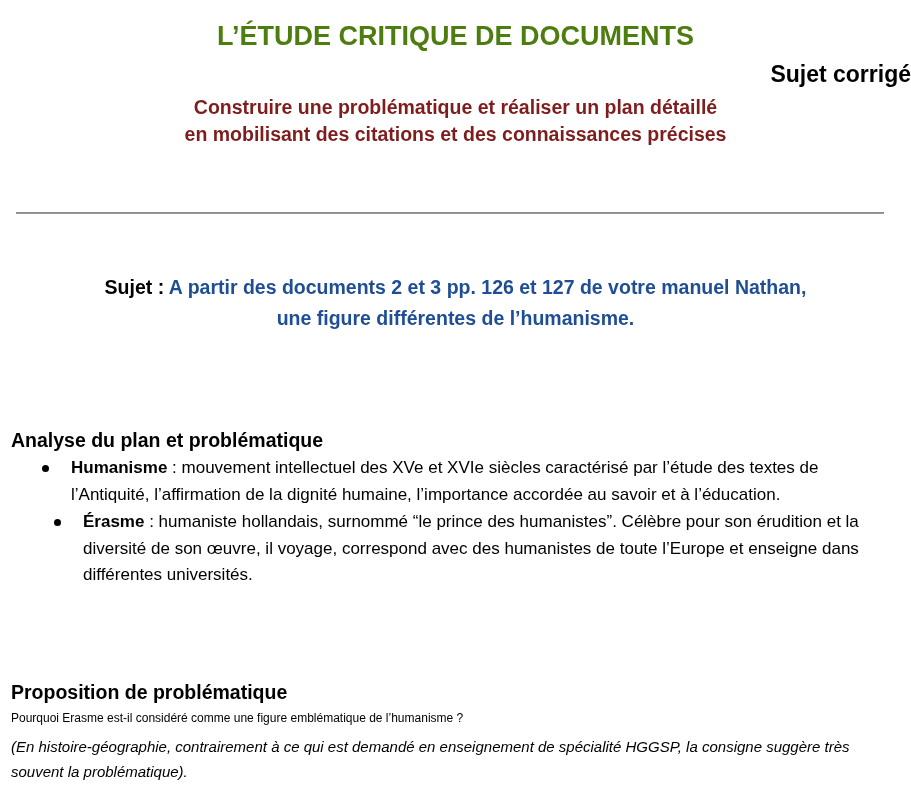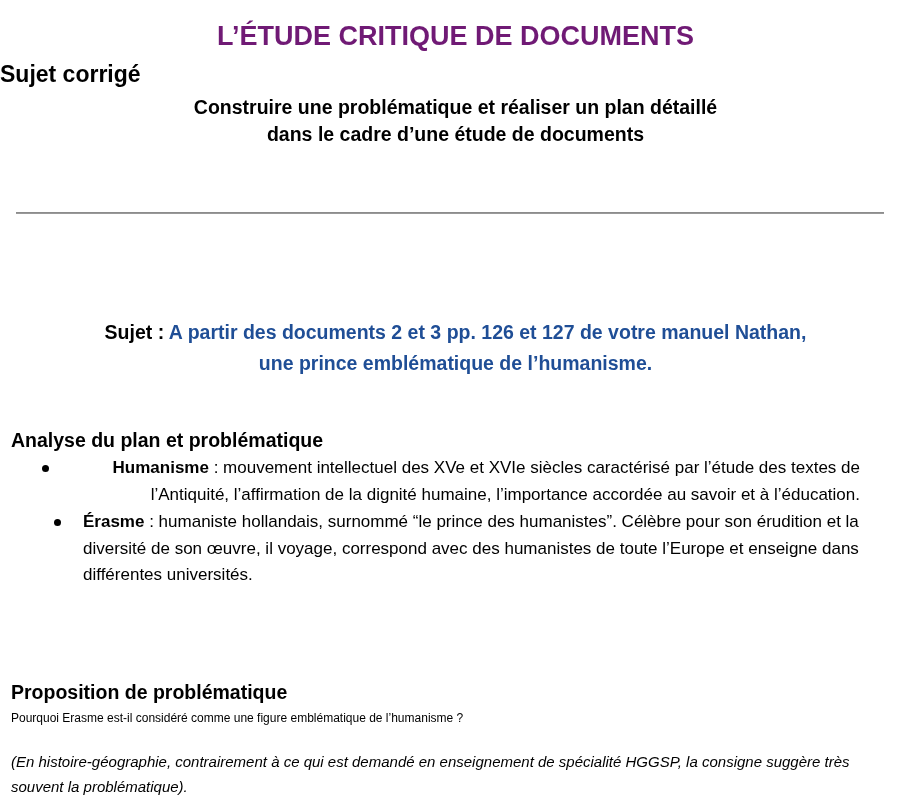--- a/index.html
+++ b/index.html
@@ -2,42 +2,42 @@
 <html><head>
   <meta charset="utf-8">
   <style>
     * { box-sizing: border-box; margin: 0; padding: 0; }
     html, body { width: 911px; height: 802px; background: #ffffff; overflow: hidden; }
     body { font-family: "Liberation Sans", sans-serif; color: #000000; position: relative; }
 
     .page-title {
       position: absolute; left: 0; width: 911px; top: 18px;
       text-align: center; font-weight: bold; font-size: 27px; line-height: 36px;
-      color: #701a75;
+      color: #4d7c0f;
     }
     .page-subtitle {
       position: absolute; left: 0; width: 911px; top: 58px;
-      text-align: left; font-weight: bold; font-size: 23px; line-height: 32px;
+      text-align: right; font-weight: bold; font-size: 23px; line-height: 32px;
       color: #000000;
     }
     .page-objective {
       position: absolute; left: 0; width: 911px; top: 94px;
       text-align: center; font-weight: bold; font-size: 19.5px; line-height: 26.5px;
-      color: #000000;
+      color: #7f1d1d;
     }
     .page-objective span { display: block; }
 
     .divider {
       position: absolute; left: 16px; width: 868px; top: 212px; height: 2px;
       background: #999999; border-top: 1px solid #8c8c8c;
     }
 
     .subject {
       position: absolute; left: 0; width: 911px; top: 272px;
-      text-align: center; font-weight: bold; font-size: 19.5px; line-height: 31px; margin-top: 45px;
+      text-align: center; font-weight: bold; font-size: 19.5px; line-height: 31px;
     }
     .subject .line { display: block; }
     .subject .label { color: #000000; }
     .subject .text { color: #1f4e96; }
 
     .section-heading {
       position: absolute; left: 11px; font-weight: bold; font-size: 19.5px; line-height: 26px;
     }
     #analysis-heading { top: 427px; }
     #problem-heading { top: 679px; }
@@ -45,46 +45,46 @@
     .bullet-list { position: absolute; left: 0; top: 455px; width: 911px; list-style: none; }
     .bullet-item {
       position: relative; padding-left: 71px; padding-right: 20px;
       font-size: 17px; line-height: 26.5px; margin-bottom: 0;
     }
     .bullet-item .dot {
       position: absolute; left: 42px; top: 10px; width: 7px; height: 7px;
       border-radius: 50%; background: #000000;
     }
     .bullet-item .term { font-weight: bold; }
-    #bullet-1 { width: 880px; text-align: right; }
+    #bullet-1 { width: 880px; }
     #bullet-2 { width: 880px; margin-top: 1px; margin-left: 12px; }
 
     .problem-question {
       position: absolute; left: 11px; top: 706px; font-size: 12px; line-height: 24px;
     }
     .problem-note {
-      position: absolute; left: 11px; top: 749px; width: 880px;
+      position: absolute; left: 11px; top: 734px; width: 880px;
       font-size: 15px; line-height: 25px; font-style: italic;
     }
   </style>
 </head>
 <body>
 
 <h1 class="page-title">L’ÉTUDE CRITIQUE DE DOCUMENTS</h1>
 <h2 class="page-subtitle">Sujet corrigé</h2>
 <div class="page-objective">
   <span>Construire une problématique et réaliser un plan détaillé</span>
-  <span>dans le cadre d’une étude de documents</span>
+  <span>en mobilisant des citations et des connaissances précises</span>
 </div>
 
 <div class="divider"></div>
 
 <div class="subject">
   <span class="line"><span class="label">Sujet : </span><span class="text">A partir des documents 2 et 3 pp. 126 et 127 de votre manuel Nathan,</span></span>
-  <span class="line text">une prince emblématique de l’humanisme.</span>
+  <span class="line text">une figure différentes de l’humanisme.</span>
 </div>
 
 <h3 class="section-heading" id="analysis-heading">Analyse du plan et problématique</h3>
 
 <ul class="bullet-list">
   <li class="bullet-item" id="bullet-1">
     <span class="dot"></span><span class="term">Humanisme</span><span> : mouvement intellectuel des XVe et XVIe siècles caractérisé par l’étude des textes de l’Antiquité, l’affirmation de la dignité humaine, l’importance accordée au savoir et à l’éducation.</span>
   </li>
   <li class="bullet-item" id="bullet-2">
     <span class="dot"></span><span class="term">Érasme</span><span> : humaniste hollandais, surnommé “le prince des humanistes”. Célèbre pour son érudition et la diversité de son œuvre, il voyage, correspond avec des humanistes de toute l’Europe et enseigne dans différentes universités.</span>

